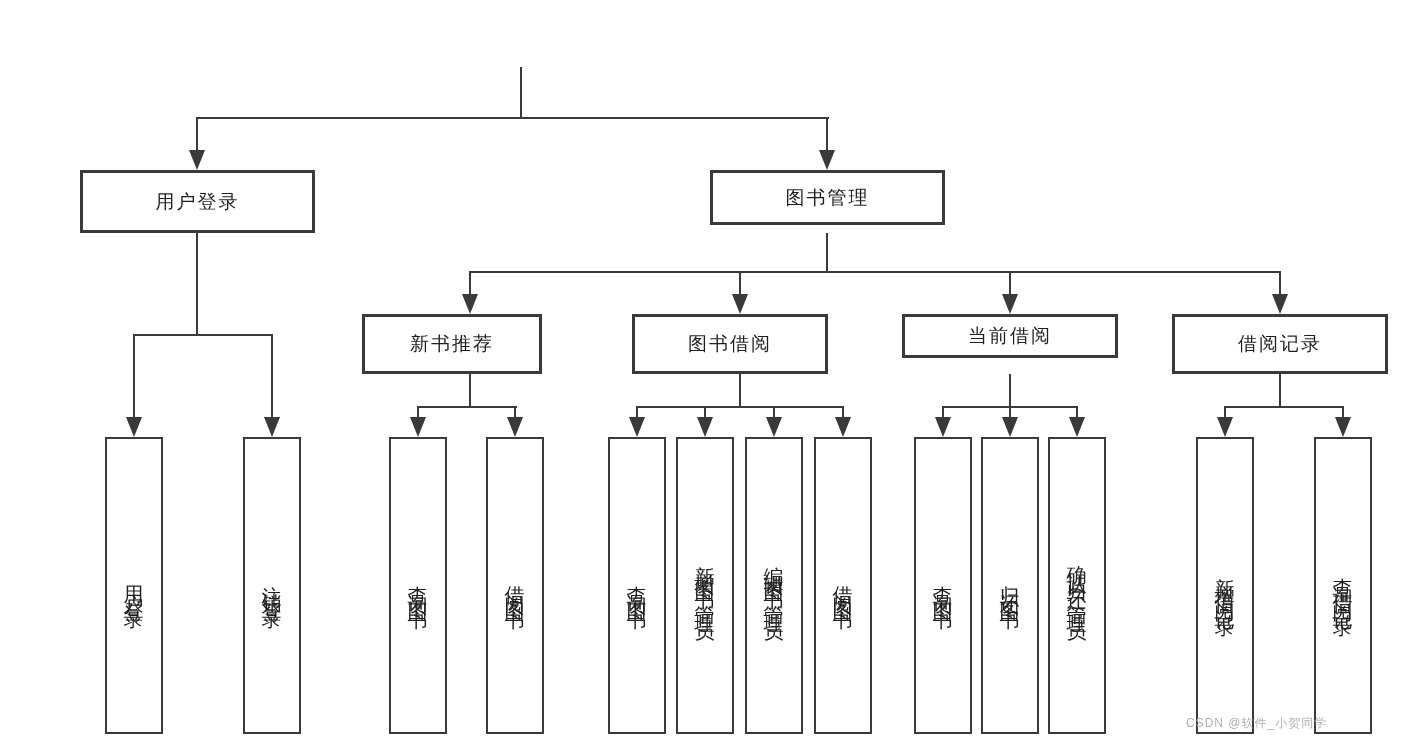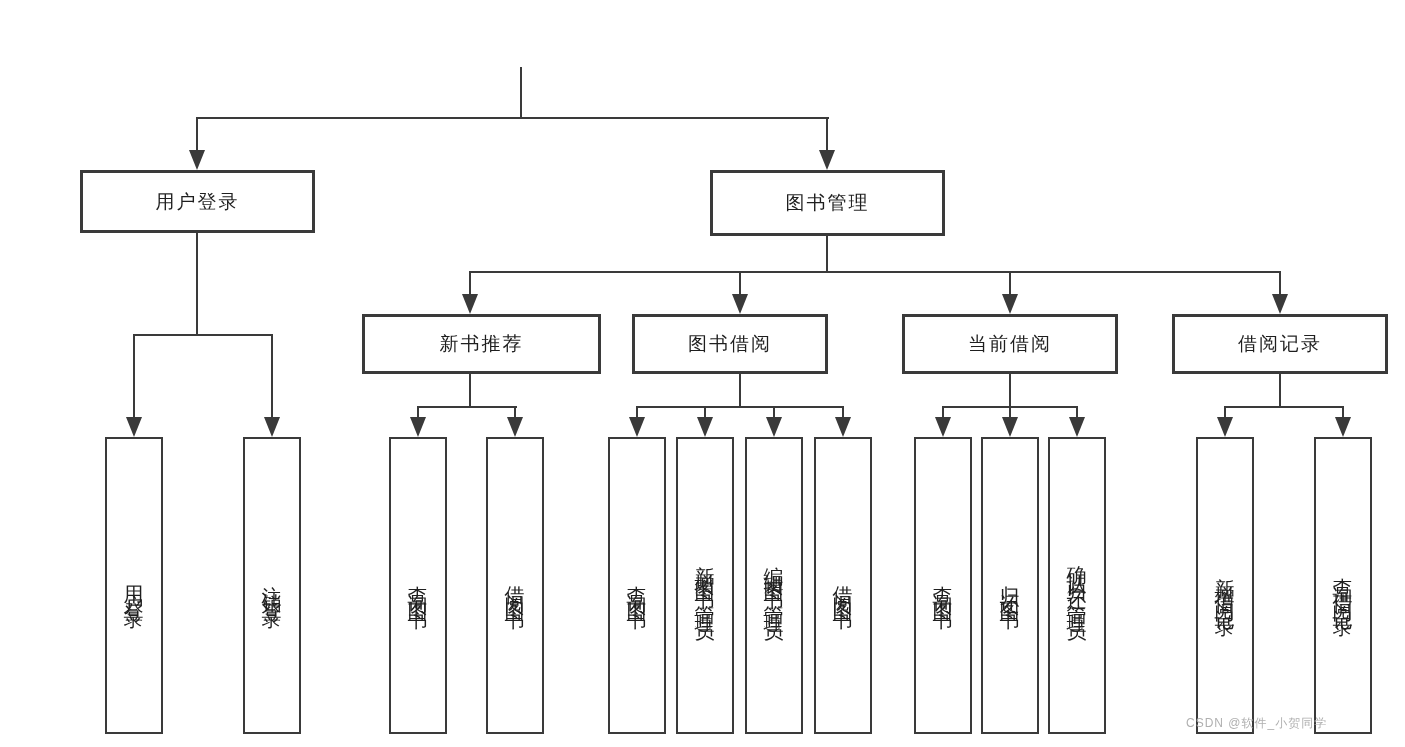--- a/index.html
+++ b/index.html
@@ -59,21 +59,21 @@
   <div class="v" style="left:520px;top:67px;height:51px"></div>
   <div class="h" style="left:196px;top:117px;width:633px"></div>
   <div class="v" style="left:196px;top:117px;height:35px"></div>
   <div class="arr" style="left:189px;top:150px"></div>
   <div class="v" style="left:826px;top:117px;height:35px"></div>
   <div class="arr" style="left:819px;top:150px"></div>
 
   <div class="node" style="left:80px;top:170px;width:235px;height:63px">
     <span>用户登录</span>
   </div>
-  <div class="node" style="left:710px;top:170px;width:235px;height:66px">
+  <div class="node" style="left:710px;top:170px;width:235px;height:55px">
     <span>图书管理</span>
   </div>
 
   <div class="v" style="left:196px;top:233px;height:102px"></div>
   <div class="h" style="left:133px;top:334px;width:140px"></div>
   <div class="v" style="left:133px;top:334px;height:84px"></div>
   <div class="arr" style="left:126px;top:417px"></div>
   <div class="v" style="left:271px;top:334px;height:84px"></div>
   <div class="arr" style="left:264px;top:417px"></div>
 
@@ -81,27 +81,27 @@
   <div class="h" style="left:469px;top:271px;width:812px"></div>
   <div class="v" style="left:469px;top:271px;height:24px"></div>
   <div class="arr" style="left:462px;top:294px"></div>
   <div class="v" style="left:739px;top:271px;height:24px"></div>
   <div class="arr" style="left:732px;top:294px"></div>
   <div class="v" style="left:1009px;top:271px;height:24px"></div>
   <div class="arr" style="left:1002px;top:294px"></div>
   <div class="v" style="left:1279px;top:271px;height:24px"></div>
   <div class="arr" style="left:1272px;top:294px"></div>
 
-  <div class="node" style="left:362px;top:314px;width:239px;height:60px">
+  <div class="node" style="left:362px;top:314px;width:180px;height:60px">
     <span>新书推荐</span>
   </div>
   <div class="node" style="left:632px;top:314px;width:196px;height:60px">
     <span>图书借阅</span>
   </div>
-  <div class="node" style="left:902px;top:314px;width:216px;height:60px">
+  <div class="node" style="left:902px;top:314px;width:216px;height:44px">
     <span>当前借阅</span>
   </div>
   <div class="node" style="left:1172px;top:314px;width:216px;height:60px">
     <span>借阅记录</span>
   </div>
 
   <div class="v" style="left:469px;top:374px;height:33px"></div>
   <div class="h" style="left:417px;top:406px;width:100px"></div>
   <div class="v" style="left:417px;top:406px;height:14px"></div>
   <div class="arr" style="left:410px;top:417px"></div>

